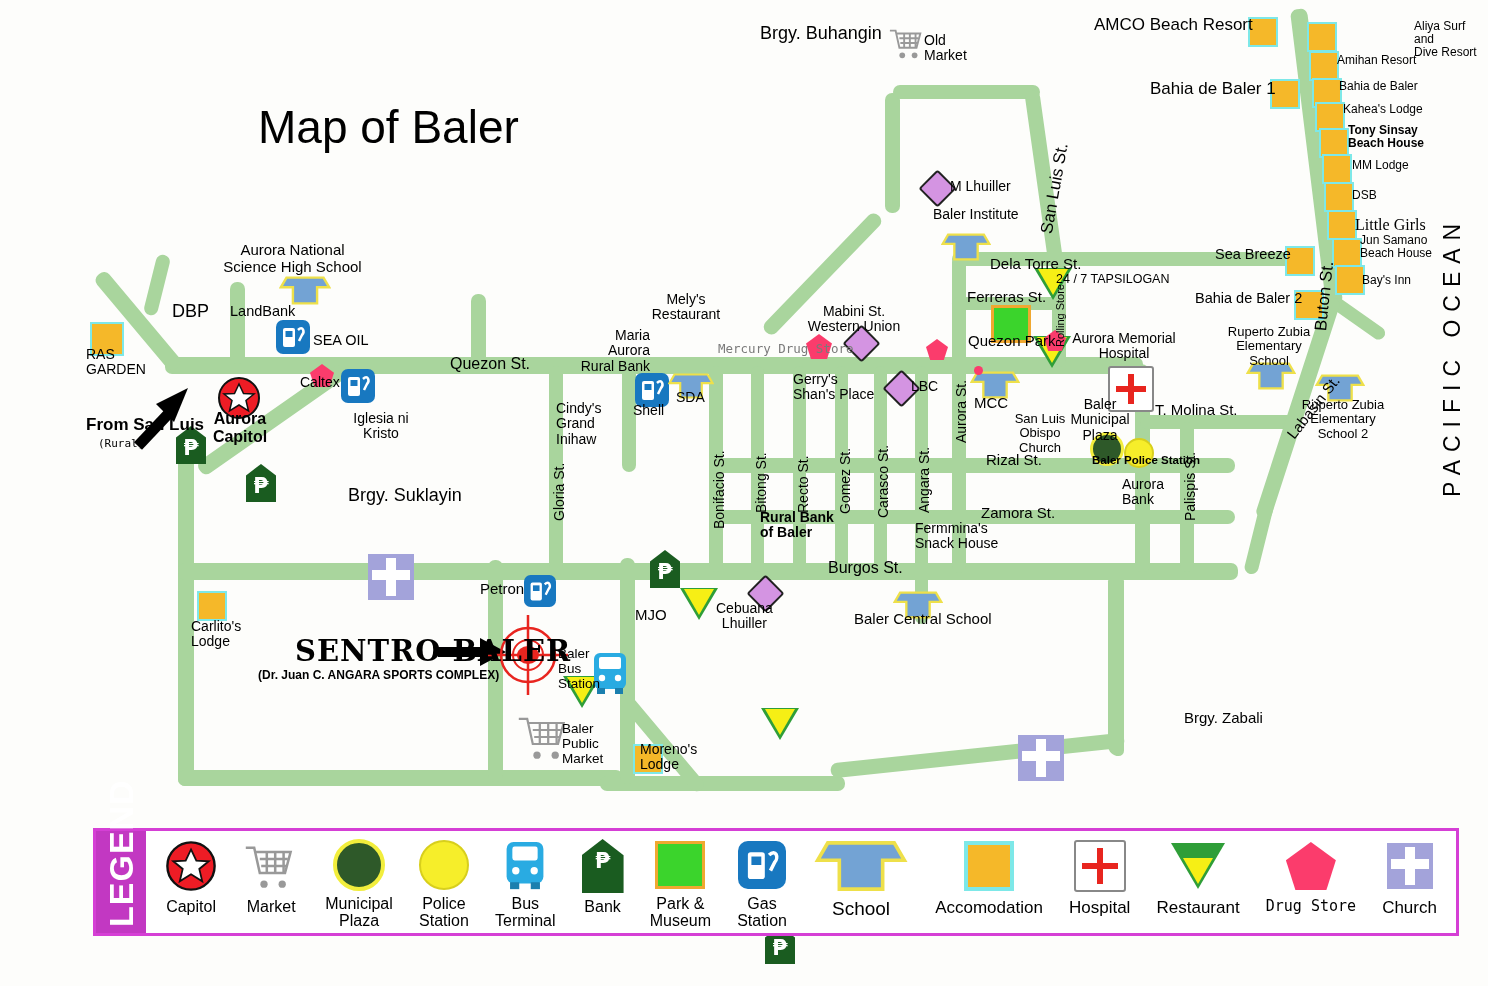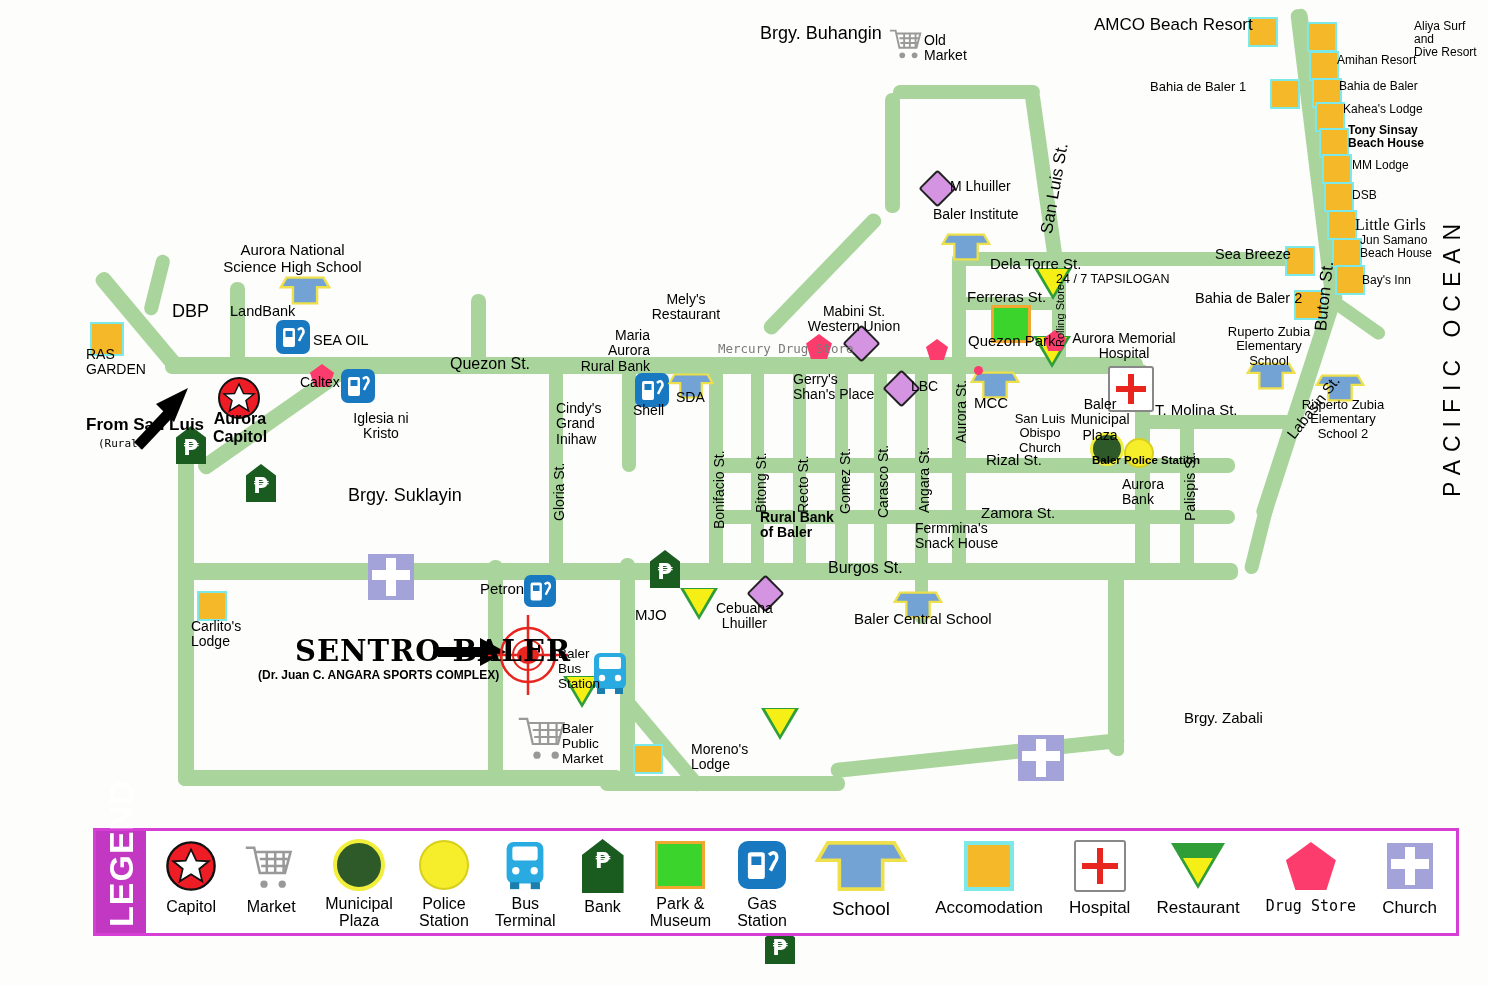--- a/index.html
+++ b/index.html
@@ -80,29 +80,30 @@
   <div class="road" style="left:1180px;top:422px;width:14px;height:150px;"></div>
   <div class="road" style="left:885px;top:93px;width:15px;height:120px;"></div>
   <div class="road" style="left:893px;top:85px;width:147px;height:14px;"></div>
   <div class="road" style="left:1036px;top:90px;width:15px;height:170px;transform:rotate(-8deg);"></div>
   <div class="road" style="left:815px;top:193px;width:15px;height:162px;transform:rotate(44deg);"></div>
   <div class="road" style="left:1308px;top:8px;width:17px;height:298px;transform:rotate(-7deg);"></div>
   <div class="road" style="left:1352px;top:288px;width:13px;height:62px;transform:rotate(-55deg);"></div>
   <div class="road" style="left:1290px;top:292px;width:16px;height:232px;transform:rotate(18deg);"></div>
   <div class="road" style="left:1252px;top:500px;width:14px;height:75px;transform:rotate(14deg);"></div>
 
+  <div class="lb" style="left:258px;top:102px;font-size:46px;">Map of Baler</div>
   <div class="lb rot" style="left:1440px;top:497px;font-size:23px;letter-spacing:8px;">PACIFIC OCEAN</div>
   <div class="lb" style="left:760px;top:24px;font-size:18px;">Brgy. Buhangin</div>
   <div class="lb" style="left:348px;top:486px;font-size:18px;">Brgy. Suklayin</div>
   <div class="lb" style="left:1184px;top:710px;font-size:15px;">Brgy. Zabali</div>
 
   <div class="mk sq-acc" style="left:1248px;top:17px;"></div>
   <div class="lb" style="left:1094px;top:16px;font-size:17px;">AMCO Beach Resort</div>
   <div class="mk sq-acc" style="left:1270px;top:79px;"></div>
-  <div class="lb" style="left:1150px;top:80px;font-size:13px;">Bahia de Baler 1</div>
+  <div class="lb" style="left:1150px;top:80px;font-size:17px;">Bahia de Baler 1</div>
   <div class="mk sq-acc" style="left:1307px;top:22px;"></div>
   <div class="lb" style="left:1414px;top:20px;font-size:12px;">Aliya Surf and
 Dive Resort</div>
   <div class="mk sq-acc" style="left:1309px;top:51px;"></div>
   <div class="lb" style="left:1337px;top:54px;font-size:12px;">Amihan Resort</div>
   <div class="mk sq-acc" style="left:1312px;top:78px;"></div>
   <div class="lb" style="left:1339px;top:80px;font-size:12px;">Bahia de Baler</div>
   <div class="mk sq-acc" style="left:1315px;top:102px;"></div>
   <div class="lb" style="left:1343px;top:103px;font-size:12px;">Kahea's Lodge</div>
   <div class="mk sq-acc" style="left:1319px;top:128px;"></div>
@@ -370,21 +371,21 @@
           <path d="M12 12 h20 M13 17 h18 M17 7 v15 M23 7 v15 M29 7 v15"></path>
         </g>
         <circle cx="15" cy="30" r="2.6" fill="#999"></circle>
         <circle cx="28" cy="30" r="2.6" fill="#999"></circle>
       </svg>
     </div>
   <div class="lb" style="left:562px;top:722px;font-size:13.5px;">Baler
 Public
 Market</div>
   <div class="mk sq-acc" style="left:633px;top:744px;"></div>
-  <div class="lb" style="left:691px;top:742px;">Moreno's
+  <div class="lb" style="left:640px;top:742px;">Moreno's
 Lodge</div>
 
   <div id="legend">
     <div id="legend-strip">
         <span>LEGEND</span>
       </div>
     <div id="legend-items">
       <div class="lg-item">
         <div class="lg-ic">
             <svg width="52" height="52" viewBox="0 0 44 44">

